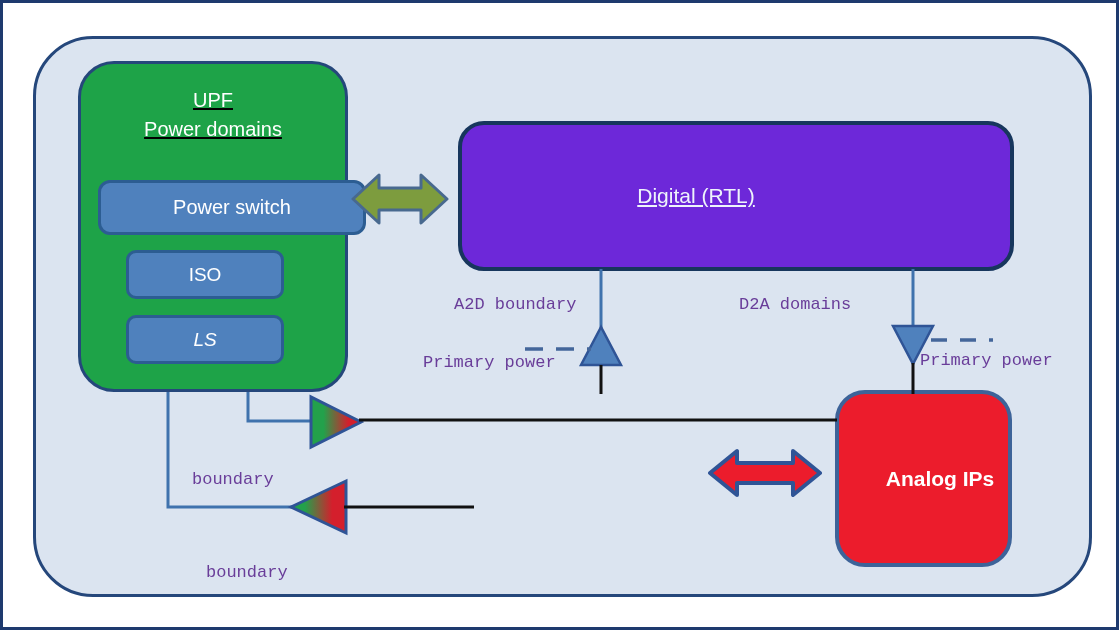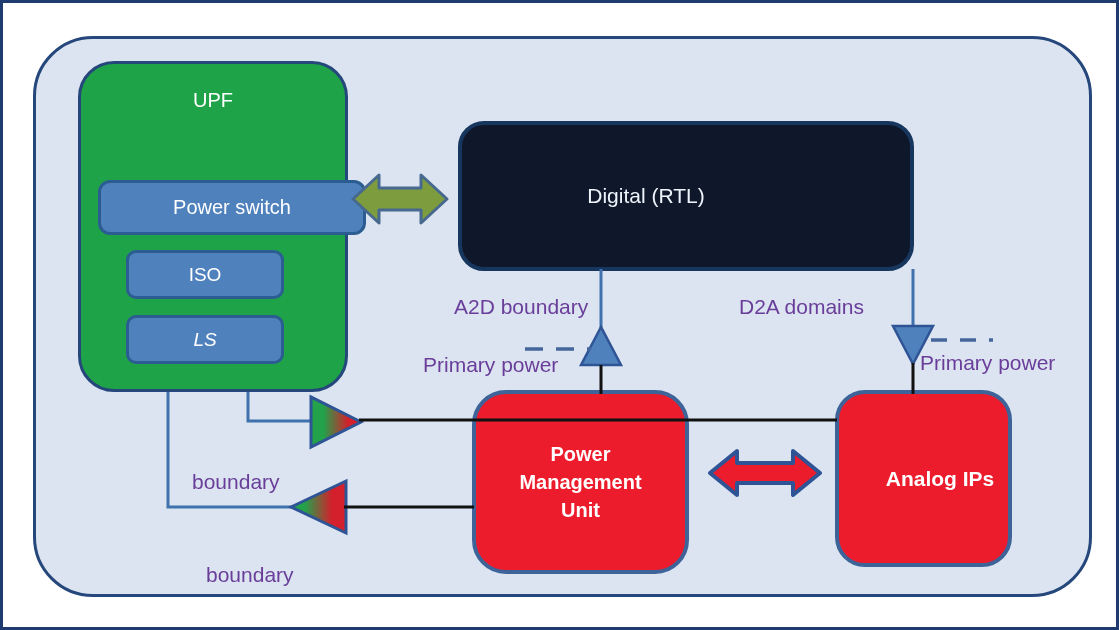--- a/index.html
+++ b/index.html
@@ -16,82 +16,79 @@
   .outer-rect{
     position:absolute;left:30px;top:33px;width:1059px;height:561px;
     background:#dbe4f0;border:3px solid #25477b;border-radius:60px;
     box-sizing:border-box;z-index:1;
   }
   .box{position:absolute;box-sizing:border-box;display:flex;align-items:center;justify-content:center;z-index:2;}
   .green-box{
     left:75px;top:58px;width:270px;height:331px;border-radius:36px;
     background:#1ea348;border:3px solid #25477b;
     display:block;
+    text-decoration:underline;
   }
   .green-title{
     margin-top:22px;text-align:center;color:#ffffff;
     font-size:20px;line-height:29px;
   }
   .blue-chip{
     background:#4f81bd;border:3px solid #2c5d92;color:#ffffff;
     font-size:20px;
   }
   #power-switch{left:95px;top:177px;width:268px;height:55px;border-radius:12px;}
   #iso-box{left:123px;top:247px;width:158px;height:49px;border-radius:10px;font-size:19px;}
   #ls-box{left:123px;top:312px;width:158px;height:49px;border-radius:10px;font-size:19px;font-style:italic;}
   #digital-box{
-    left:455px;top:118px;width:456px;height:150px;border-radius:26px;
-    background:#0f172a;border:4px solid #17365d;color:#eef4fb;
-    font-size:21px;padding-right:80px;
+    left:455px;top:118px;width:556px;height:150px;border-radius:26px;
+    background:#6d28d9;border:4px solid #17365d;color:#eef4fb;
+    font-size:21px;padding-right:80px;text-decoration:underline;
   }
   .red-box{
     background:#ec1c2c;border:4px solid #3d6399;color:#ffffff;font-weight:bold;
   }
   #pmu-box{left:469px;top:387px;width:217px;height:184px;border-radius:34px;
     flex-direction:column;font-size:20px;line-height:28px;text-align:center;}
   #analog-box{left:832px;top:387px;width:177px;height:177px;border-radius:30px;font-size:21px;padding-left:33px;}
   
   #wires{position:absolute;left:0;top:0;z-index:5;pointer-events:none;}
   .arrow-svg{position:absolute;z-index:4;}
   .plabel{
     position:absolute;z-index:6;color:#693d99;
-    font-family:Liberation Sans, sans-serif;font-size:21px;white-space:nowrap;
+    font-family:Liberation Mono, monospace;font-size:17px;white-space:nowrap;
   }
 </style>
 </head>
 <body>
 
 <div id="stage">
 
   <div class="outer-rect"></div>
 
   <div class="box green-box">
     <div class="green-title">
       <div>UPF</div>
+      <div>Power domains</div>
     </div>
   </div>
   <div class="box blue-chip" id="power-switch">
     <span>Power switch</span>
   </div>
   <div class="box blue-chip" id="iso-box">
     <span>ISO</span>
   </div>
   <div class="box blue-chip" id="ls-box">
     <span>LS</span>
   </div>
 
   <div class="box" id="digital-box">
     <span>Digital (RTL)</span>
   </div>
 
-  <div class="box red-box" id="pmu-box">
-    <div>Power</div>
-    <div>Management</div>
-    <div>Unit</div>
-  </div>
 
   <div class="box red-box" id="analog-box">
     <span>Analog IPs</span>
   </div>
 
   <svg class="arrow-svg" style="left:348px;top:168px" width="98" height="56" viewBox="0 0 98 56">
     <polygon points="2,28 28,4 28,17 70,17 70,4 96,28 70,52 70,39 28,39 28,52" fill="#7d9c3e" stroke="#48698f" stroke-width="3" stroke-linejoin="round"></polygon>
   </svg>
 
   <svg class="arrow-svg" style="left:704px;top:444px" width="116" height="52" viewBox="0 0 116 52">

